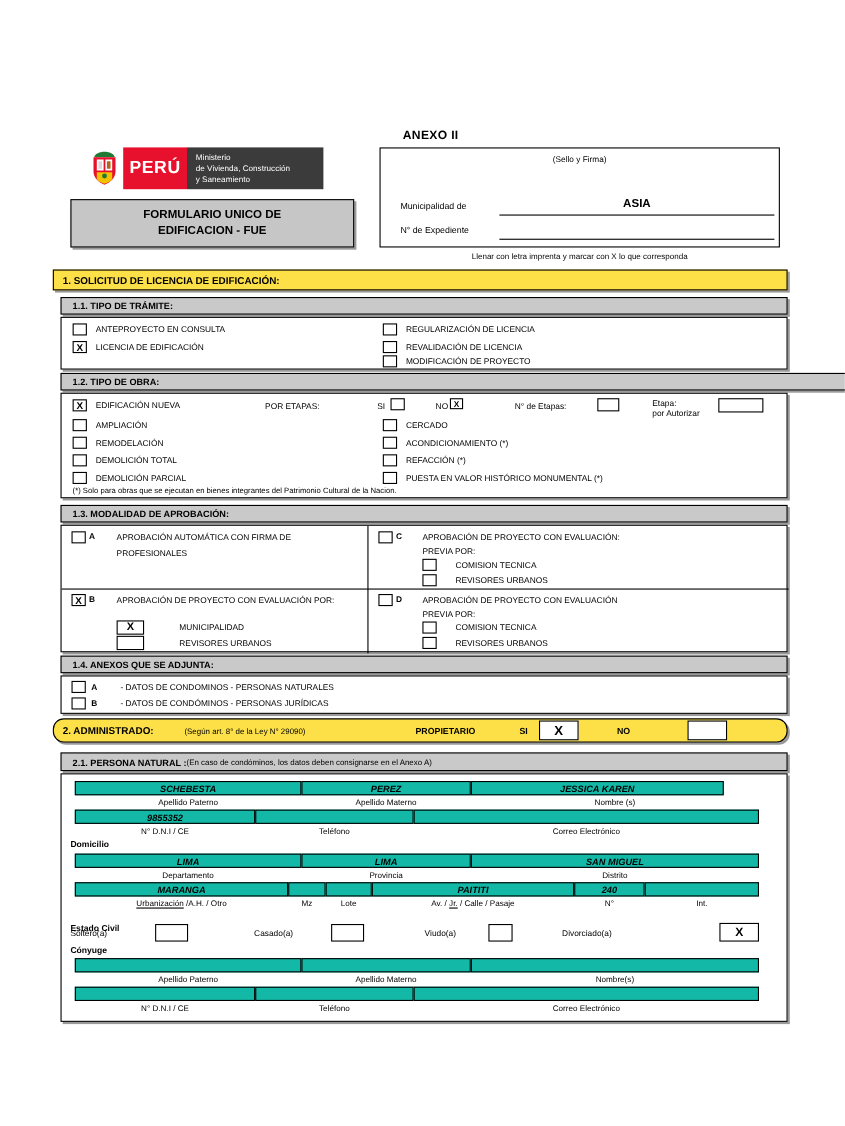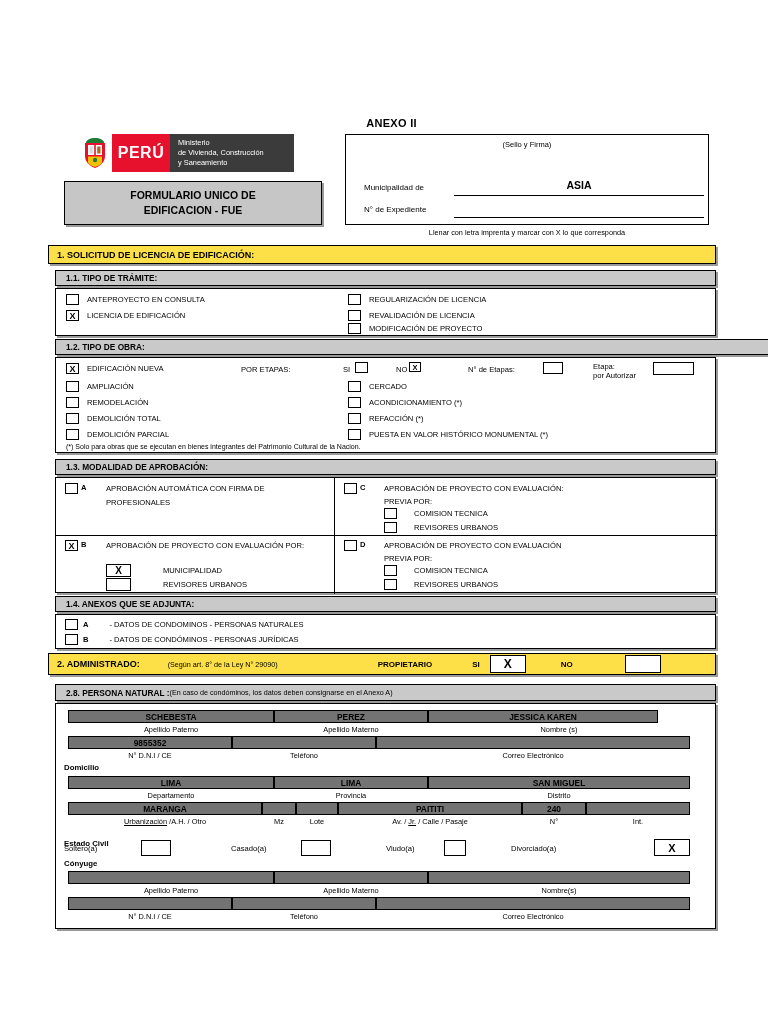--- a/index.html
+++ b/index.html
@@ -107,24 +107,24 @@
   .opt { position: absolute; display: flex; align-items: center; gap: 8px; font-size: 7.6px; }
   .opt .lbl { white-space: nowrap; }
   .optbold { font-weight: bold; font-size: 7.6px; }
 
   .txt { position: absolute; font-size: 7.6px; white-space: nowrap; }
   .txt-b { font-weight: bold; }
   .txt-sm { font-size: 7px; }
 
   
   .fbox {
-    position: absolute; border: 1.3px solid #000; background: #737373;
+    position: absolute; border: 1.3px solid #000; background: #14b8a6;
     height: 13px;
     display: flex; align-items: center; justify-content: center;
-    font-size: 8.4px; font-weight: bold;
+    font-size: 8.4px; font-weight: bold; font-style: italic;
   }
   .flabel {
     position: absolute; font-size: 7.4px; text-align: center;
   }
   .vdiv { position: absolute; border-left: 1.3px solid #000; }
 
   u { text-decoration: underline; }
 </style>
 </head>
 <body>
@@ -329,32 +329,32 @@
       <span class="optbold">A</span>
       <span class="txt" style="position:static; margin-left:16px;">- DATOS DE CONDOMINOS - PERSONAS NATURALES</span>
     </div>
     <div style="position:absolute; left:9px; top:19px; display:flex; gap:5px; align-items:center;">
       <span class="cb cb-sm"></span>
       <span class="optbold">B</span>
       <span class="txt" style="position:static; margin-left:16px;">- DATOS DE CONDÓMINOS - PERSONAS JURÍDICAS</span>
     </div>
   </div>
 
-  <div class="bar bar-main" style="left:48px; top:653px; width:668px; height:22px; padding-left:8px;">
+  <div class="bar bar-main" style="left:48px; top:653px; width:668px; height:22px; padding-left:8px;border-radius:10px;">
     <span>2.   ADMINISTRADO:</span>
     <span class="bar-note" style="margin-left:28px;">(Según art. 8° de la Ley N° 29090)</span>
     <span style="margin-left:100px; font-size:8px;">PROPIETARIO</span>
     <span style="margin-left:40px; font-size:8px;">SI</span>
     <span class="cb cb-bigger" style="margin-left:10px;">X</span>
     <span style="margin-left:35px; font-size:8px;">NO</span>
     <span class="cb cb-bigger" style="margin-left:52px;"></span>
   </div>
 
   <div class="bar bar-sub" style="left:55px; top:684px; width:661px; height:17px; padding-left:10px;">
-    <span>2.8. PERSONA NATURAL :</span>
+    <span>2.1. PERSONA NATURAL :</span>
     <span class="bar-note" style="">(En caso de condóminos, los datos deben consignarse en el Anexo A)</span>
   </div>
 
   <div class="panel" style="left:55px; top:703px; width:661px; height:226px;">
 
     <div class="fbox" style="left:12px; top:6px; width:206px;">SCHEBESTA</div>
     <div class="fbox" style="left:218px; top:6px; width:154px;">PEREZ</div>
     <div class="fbox" style="left:372px; top:6px; width:230px;">JESSICA KAREN</div>
     <div class="flabel" style="left:12px; top:21px; width:206px;">Apellido Paterno</div>
     <div class="flabel" style="left:218px; top:21px; width:154px;">Apellido Materno</div>

